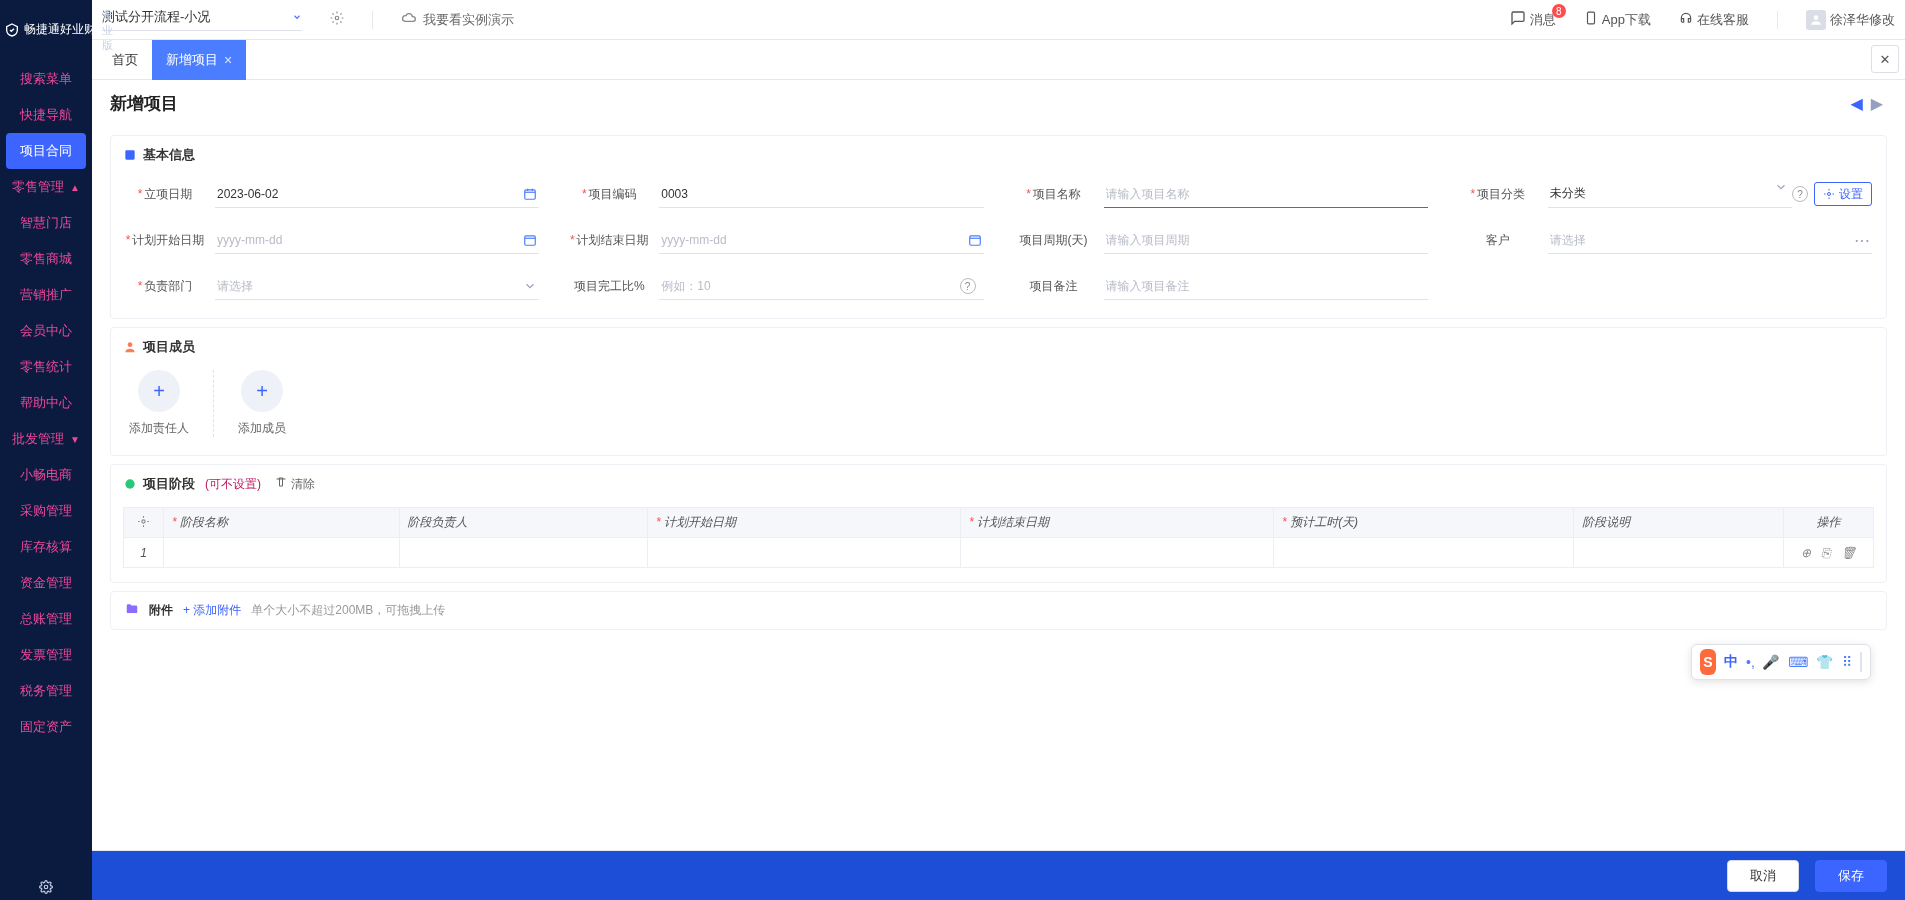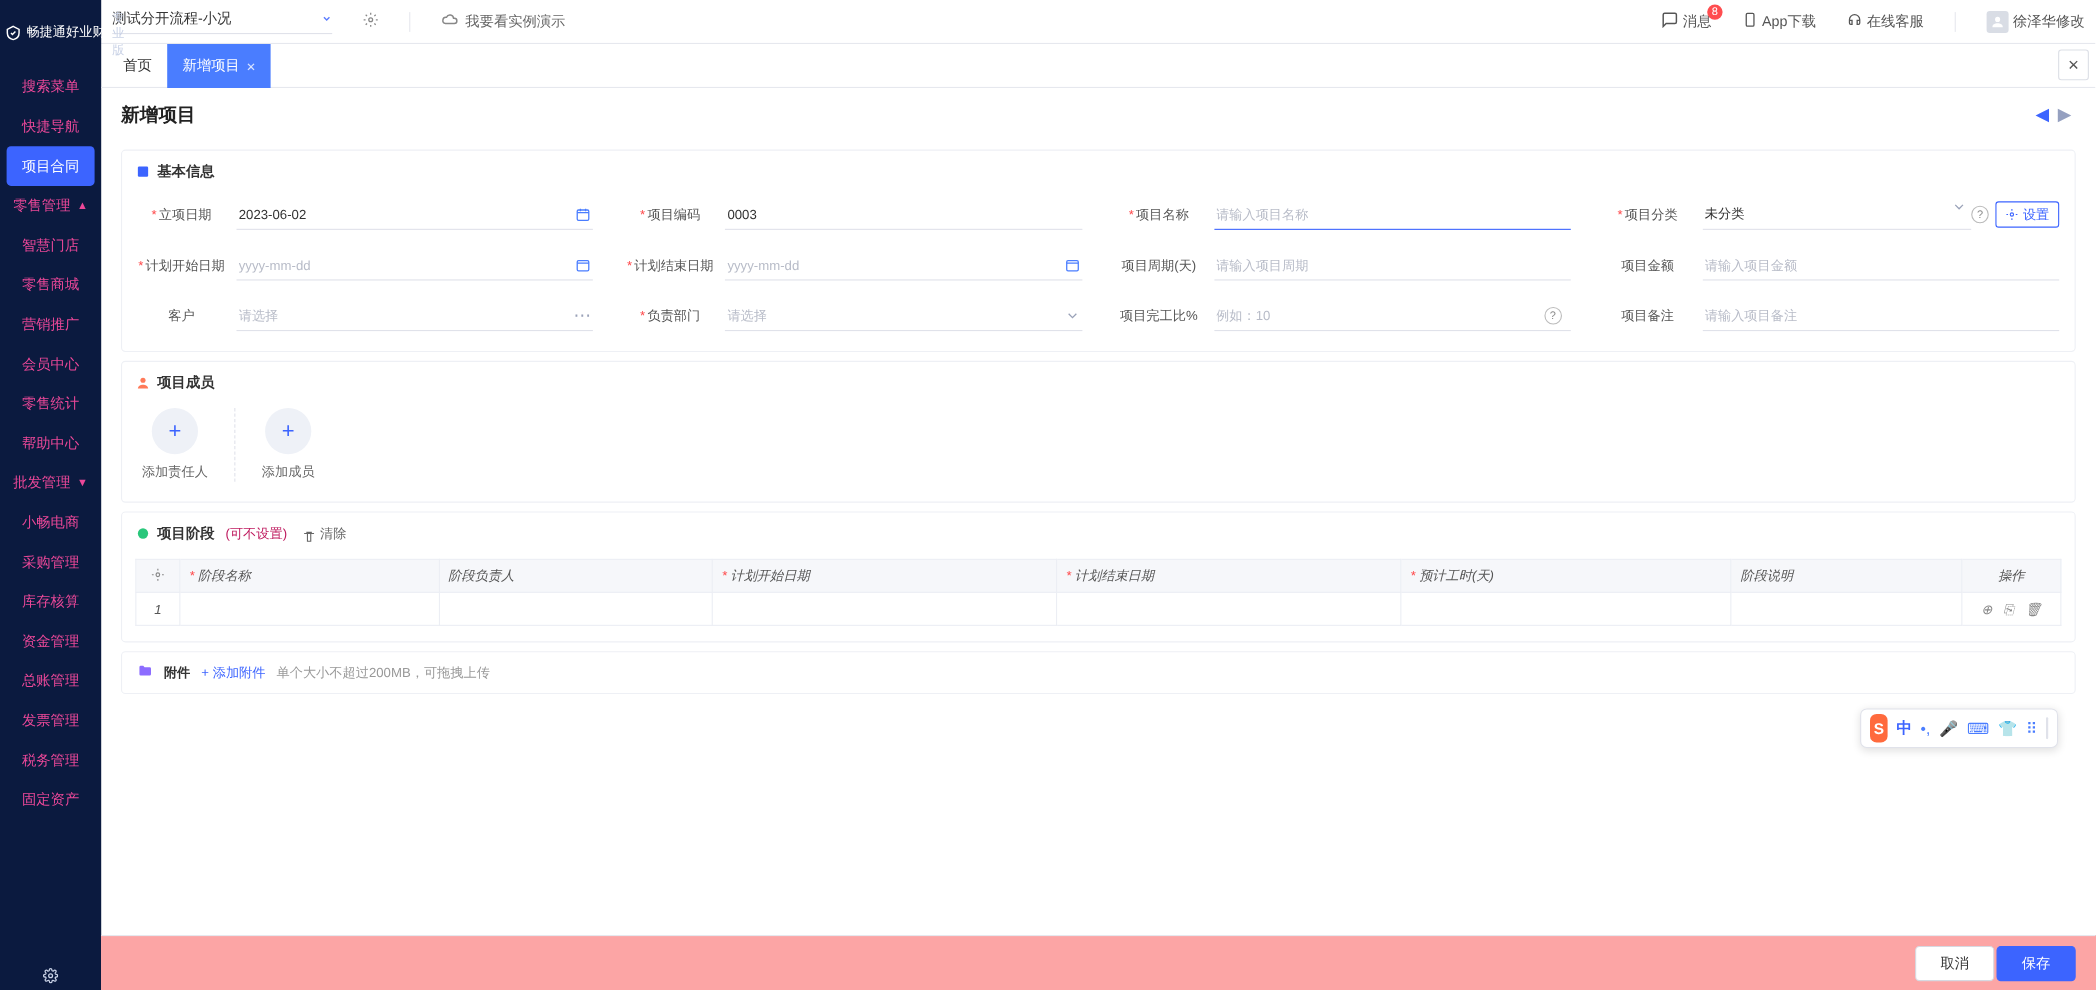--- a/index.html
+++ b/index.html
@@ -51,21 +51,21 @@
 .page-title { font-size:17px; font-weight:600; color:#222; }
 .page-head-spacer { flex:1; }
 .pager-arrow { color:#95a0c0; padding:4px; cursor:pointer; }
 .pager-arrow.active{ color:#3c64ff; }
 
 
 .card { border:1px solid #eef0f5; border-radius:4px; margin:8px 18px; background:#fff; }
 .sect-head { display:flex; align-items:center; gap:6px; padding:10px 12px; font-size:13px; font-weight:600; color:#333; }
 .sect-icon { width:14px; height:14px; display:flex; align-items:center; justify-content:center; }
 .sect-note { font-size:12px; color:#be185d; font-weight:400; margin-left:4px; }
-.sect-clear { display:flex; align-items:flex-end; gap:4px; font-size:12px; color:#666; cursor:pointer; font-weight:400; margin-left:8px; }
+.sect-clear { display:flex; align-items:flex-start; gap:4px; font-size:12px; color:#666; cursor:pointer; font-weight:400; margin-left:8px; }
 
 
 .form-grid { display:grid; grid-template-columns:repeat(4,1fr); gap:18px 30px; padding:6px 14px 18px; }
 .form-item { display:flex; align-items:center; }
 .form-label { width:90px; text-align:center; font-size:12px; color:#555; padding-right:10px; white-space:nowrap; }
 .form-label .req { color:#ff4d4f; margin-right:2px; }
 .form-ctrl { flex:1; position:relative; }
 .f-input { width:100%; height:28px; border:none; border-bottom:1px solid #e0e2ea; font-size:12px; color:#333; outline:none; background:transparent; padding:0 22px 0 2px; }
 .f-input::placeholder { color:#b8bcc8; }
 .f-input.hl { border-bottom-color:#3c64ff; }
@@ -93,21 +93,21 @@
 .op-icons span{cursor:pointer;}
 
 
 .attach-row { display:flex; align-items:center; gap:10px; padding:10px 14px; font-size:12px; }
 .attach-icon { color:#8c6cff; }
 .attach-title { font-weight:600; color:#333; }
 .attach-add { color:#3c64ff; cursor:pointer; }
 .attach-note { color:#999; }
 
 
-.footer { position:fixed; bottom:0; left:92px; right:0; height:50px; background:#fca5a5; border-top:1px solid #e6e8ee; display:flex; align-items:center; justify-content:flex-end; padding:0 18px; gap:2px; }
+.footer { position:fixed; bottom:0; left:92px; right:0; height:50px; background:#1d4ed8; border-top:1px solid #e6e8ee; display:flex; align-items:center; justify-content:flex-end; padding:0 18px; gap:16px; }
 .btn { height:32px; padding:0 22px; border-radius:4px; font-size:13px; cursor:pointer; border:1px solid #d6d9e1; background:#fff; color:#333; }
 .btn.primary { background:#3c64ff; border-color:#3c64ff; color:#fff; }
 
 
 .ime-float { position:fixed; right:34px; bottom:220px; width:180px; height:36px; background:#fff; border:1px solid #e0e2ea; border-radius:6px; box-shadow:0 2px 8px rgba(0,0,0,.12); display:flex; align-items:center; gap:8px; padding:0 8px; }
 .ime-s { width:26px; height:26px; background:#ff6a3d; border-radius:6px; color:#fff; font-weight:700; display:flex; align-items:center; justify-content:center; font-size:14px; }
 .ime-cn { color:#3c64ff; font-size:14px; font-weight:600; }
 .ime-icons { display:flex; gap:8px; color:#4a7dff; font-size:14px; }
 .ime-drag { width:3px; height:20px; background:#e0e2ea; margin-left:auto; border-radius:2px; }
 </style>
@@ -333,24 +333,20 @@
             <div class="form-ctrl"><input class="f-input" placeholder="yyyy-mm-dd" style=""><span class="f-suffix">
                   <svg viewBox="0 0 24 24" fill="none" stroke="#4a7dff" stroke-width="2">
                     <rect x="3" y="5" width="18" height="16" rx="2"></rect>
                     <line x1="3" y1="9" x2="21" y2="9"></line>
                   </svg>
                 </span></div>
           </div>
           <div class="form-item">
             <div class="form-label"><span>项目周期(天)</span></div>
             <div class="form-ctrl"><input class="f-input" placeholder="请输入项目周期" style=""></div>
-          </div>
-          <div class="form-item">
-            <div class="form-label"><span>项目金额</span></div>
-            <div class="form-ctrl"><input class="f-input" placeholder="请输入项目金额" style=""></div>
           </div>
 
           <div class="form-item">
             <div class="form-label"><span>客户</span></div>
             <div class="form-ctrl"><input class="f-input" placeholder="请选择" style=""><span class="f-suffix">⋯</span></div>
           </div>
           <div class="form-item">
             <div class="form-label"><span class="req">*</span><span>负责部门</span></div>
             <div class="form-ctrl"><input class="f-input" placeholder="请选择" style=""><span class="f-suffix">
                   <svg viewBox="0 0 24 24" fill="none" stroke="#9aa2b8" stroke-width="2">

